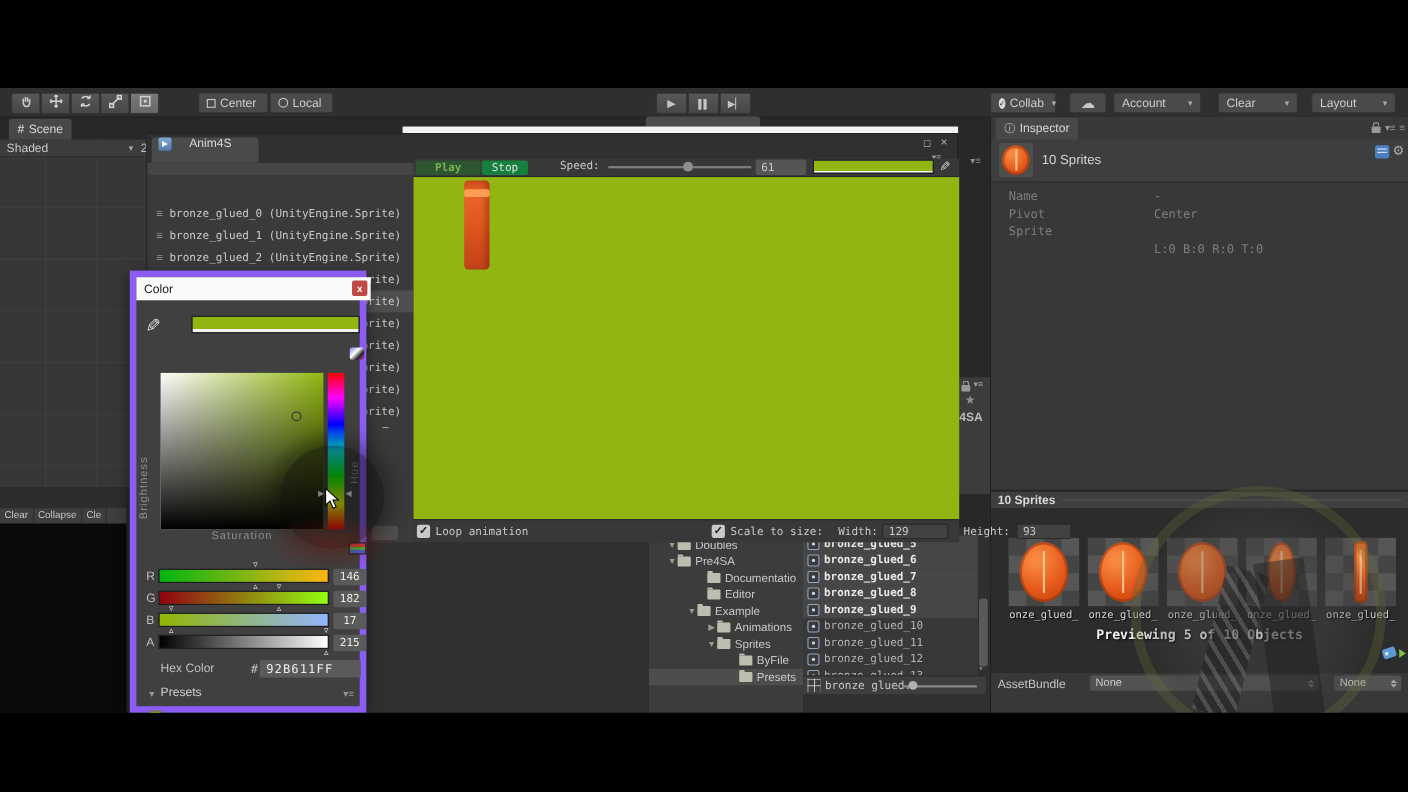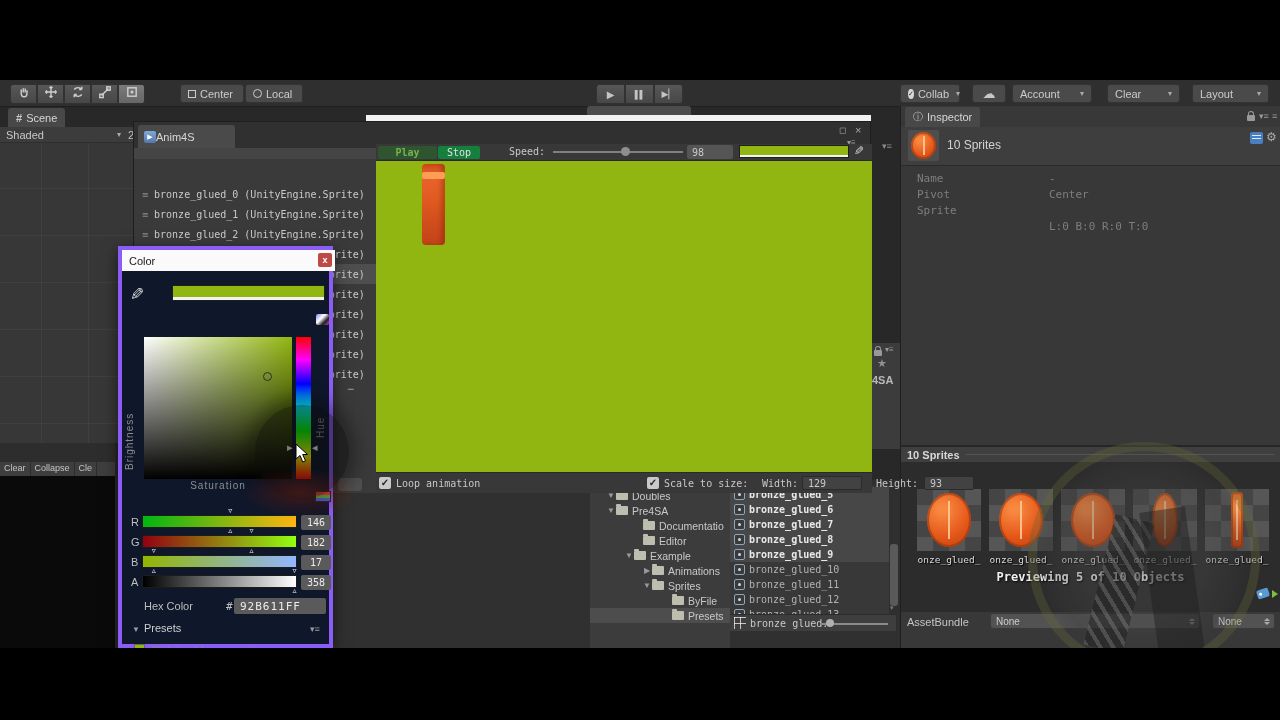--- a/index.html
+++ b/index.html
@@ -53,40 +53,40 @@
 #proj-scroll .thumb{position:absolute;left:1px;top:58px;width:8px;height:62px;background:#5a5a5a;border-radius:3px}
 
 
 #frag-col{left:871px;top:343px;width:29px;height:106px;background:#3c3c3c;z-index:1;overflow:hidden}
 
 
 #animwin{left:133px;top:121px;width:738px;height:371px;background:#393939;border:1px solid #1e1e1e;z-index:3}
 #white-strip{left:366px;top:115px;width:505px;height:7px;background:#f2f2f2;z-index:3}
 #hidden-tab{left:587px;top:106px;width:104px;height:9px;background:#4c4c4c;border-radius:3px 3px 0 0;z-index:2}
 #anim-titlebar{position:absolute;left:0;top:0;width:736px;height:26px;background:#303030}
-#anim-tab{position:absolute;left:4px;top:3px;width:97px;height:23px;background:#4a4a4a;border-radius:3px 3px 0 0;display:flex;align-items:center;gap:0;padding:0 6px;font-size:11px;color:#d8d8d8}
+#anim-tab{position:absolute;left:4px;top:3px;width:97px;height:23px;background:#4a4a4a;border-radius:3px 3px 0 0;display:flex;align-items:flex-start;gap:16px;padding:0 6px;font-size:11px;color:#d8d8d8}
 .win-ico{width:12px;height:12px;border-radius:2px;background:linear-gradient(#7fa8d9,#5377a8);color:#fff;font-size:7px;display:flex;align-items:center;justify-content:center}
 #anim-list{position:absolute;left:0;top:26px;width:242px;height:345px;background:#3a3a3a;overflow:hidden}
 #list-header{position:absolute;left:0;top:0;width:242px;height:11px;background:#454545}
 .anim-row{position:absolute;left:0;width:242px;height:20px;display:flex;align-items:center;font-size:10px;color:#c9c9c9;font-family:"DejaVu Sans Mono",monospace;white-space:nowrap}
 .anim-row.sel{background:#4e4e4e}
 .handle{color:#8a8a8a;font-size:10px;margin:0 6px 0 8px}
 #anim-preview{position:absolute;left:242px;top:22px;width:496px;height:349px}
 #ctrl-bar{position:absolute;left:0;top:0;width:496px;height:17px;background:#383838;border-bottom:1px solid #2a2a2a}
 #green-area{position:absolute;left:0;top:17px;width:496px;height:311px}
 #bottom-bar{position:absolute;left:0;top:328px;width:496px;height:21px;background:#383838;border-top:1px solid #2a2a2a}
 .btn{position:absolute;border-radius:2px;font-size:10px;display:flex;align-items:center;justify-content:center;font-family:"DejaVu Sans Mono",monospace}
 .checkbox{position:absolute;width:12px;height:12px;background:#c9c9c9;border-radius:2px;color:#222;font-size:10px;font-weight:bold;display:flex;align-items:center;justify-content:center;line-height:0}
 .field{position:absolute;background:#424242;border:1px solid #2a2a2a;border-radius:2px;color:#c8c8c8;font-size:10px;font-family:"DejaVu Sans Mono",monospace;display:flex;align-items:center;padding:0 5px}
 
 #coin-sprite{position:absolute;left:46px;top:3px;width:23px;height:81px;border-radius:4px;background:linear-gradient(180deg,#d14e1c 0%,#e8632a 18%,#e05a20 45%,#cf4c1b 75%,#c2431a 100%);box-shadow:inset -4px 0 4px rgba(120,30,0,.35)}
 #coin-band{position:absolute;left:0;top:8px;width:23px;height:7px;background:#ff9d54;border-radius:2px}
 
 
-#colordlg{left:118px;top:246px;width:215px;height:402px;background:#0f172a;border:4px solid #8b5cf6;box-shadow:0 4px 14px rgba(0,0,0,.55);z-index:5}
+#colordlg{left:118px;top:246px;width:215px;height:402px;background:#404040;border:6px solid #8b5cf6;box-shadow:0 4px 14px rgba(0,0,0,.55);z-index:5}
 #dlg-title{position:absolute;left:0;top:0;width:213px;height:21px;background:#fafafa;display:flex;align-items:center;padding:0 7px;font-size:11px;color:#1a1a1a}
 #dlg-close{position:absolute;right:3px;top:3px;width:14px;height:14px;background:#bf4a45;border-radius:2px;color:#fff;font-size:9px;font-weight:bold;display:flex;align-items:center;justify-content:center}
 .vlabel{writing-mode:vertical-rl;transform:rotate(180deg);font-size:10px;color:#8e8e8e;letter-spacing:1px}
 #svbox{position:absolute;left:22px;top:87px;width:148px;height:142px;background:linear-gradient(to bottom,rgba(0,0,0,0),#000),linear-gradient(to right,#fff,#92b611)}
 #sv-circle{position:absolute;left:119px;top:35px;width:9px;height:9px;border:1.5px solid #2e2e2e;border-radius:50%}
 #huebar{position:absolute;left:174px;top:87px;width:15px;height:142px;background:linear-gradient(to bottom,#f00 0%,#f0f 16%,#00f 33%,#0ff 50%,#0f0 66%,#ff0 84%,#f00 100%)}
 .huearrow{position:absolute;color:#f2f2f2;font-size:11px;line-height:10px}
 .chan-row{position:absolute;left:0;width:213px;height:15px}
 .chan-label{position:absolute;left:9px;top:1px;font-size:11px;color:#bfbfbf}
 .track{position:absolute;left:20px;top:0;width:155px;height:13px;border:1px solid #1c1c1c}
@@ -390,21 +390,21 @@
     <span style="position:absolute;left:213px;top:234px;font-size:12px;color:#aaa">−</span>
     <span style="position:absolute;left:204px;top:330px;width:24px;height:13px;background:#4f4f4f;border-radius:3px"></span>
   </div>
   <div id="anim-preview">
     <div id="ctrl-bar">
       <div class="btn" style="left:2px;top:2px;width:59px;height:13px;background:#2f5430;color:#76b34e;font-weight:bold">Play</div>
       <div class="btn" style="left:62px;top:2px;width:42px;height:13px;background:#15803d;color:#e0e0e0">Stop</div>
       <span class="mono" style="position:absolute;left:133px;top:2px;font-size:10px;color:#c8c8c8">Speed:</span>
       <span style="position:absolute;left:177px;top:7px;width:130px;height:2px;background:#808080"></span>
       <span style="position:absolute;left:245px;top:3px;width:9px;height:9px;border-radius:50%;background:#8e8e8e"></span>
-      <div class="field" style="left:311px;top:1px;width:46px;height:14px;background:#555;border:none">98</div>
+      <div class="field" style="left:311px;top:1px;width:46px;height:14px;background:#555;border:none">61</div>
       <span style="position:absolute;left:363px;top:1px;width:110px;height:13px;border:1px solid #1e1e1e;background:linear-gradient(#92b611 0 9px,#f2f2f2 9px 100%)"></span>
       <span style="position:absolute;left:478px;top:0;font-size:12px;color:#d8d8d8;transform:scaleX(-1);display:inline-block">✎</span>
     </div>
     <div id="green-area" style="background:#92B611">
       <div id="coin-sprite">
           <span id="coin-band"></span>
         </div>
     </div>
     <div id="bottom-bar">
       <span class="checkbox" style="left:3px;top:4px">✓</span>
@@ -461,21 +461,21 @@
       <span class="mk" style="left:7%;top:12px">▵</span>
     </span>
     <span class="chan-val">17</span>
   </div>
   <div class="chan-row" style="top:325px">
     <span class="chan-label">A</span>
     <span class="track al">
       <span class="mk" style="left:99%;top:-8px">▿</span>
       <span class="mk" style="left:99%;top:12px">▵</span>
     </span>
-    <span class="chan-val">358</span>
+    <span class="chan-val">215</span>
   </div>
 
   <span style="position:absolute;left:22px;top:350px;font-size:11px;color:#bfbfbf">Hex Color</span>
   <span class="mono" style="position:absolute;left:104px;top:350px;font-size:11px;color:#bfbfbf">#</span>
   <span class="mono" style="position:absolute;left:112px;top:348px;width:92px;height:16px;background:#5a5a5a;border-radius:2px;color:#ececec;font-size:11px;display:flex;align-items:center;padding-left:6px;letter-spacing:1px">92B611FF</span>
 
   <span style="position:absolute;left:10px;top:375px;font-size:8px;color:#9a9a9a">▼</span>
   <span style="position:absolute;left:22px;top:372px;font-size:11px;color:#cfcfcf">Presets</span>
   <span style="position:absolute;left:188px;top:374px;font-size:9px;color:#9a9a9a">▾≡</span>
   <span style="position:absolute;left:12px;top:394px;width:11px;height:11px;background:#92B611;border:1px solid #666"></span>

